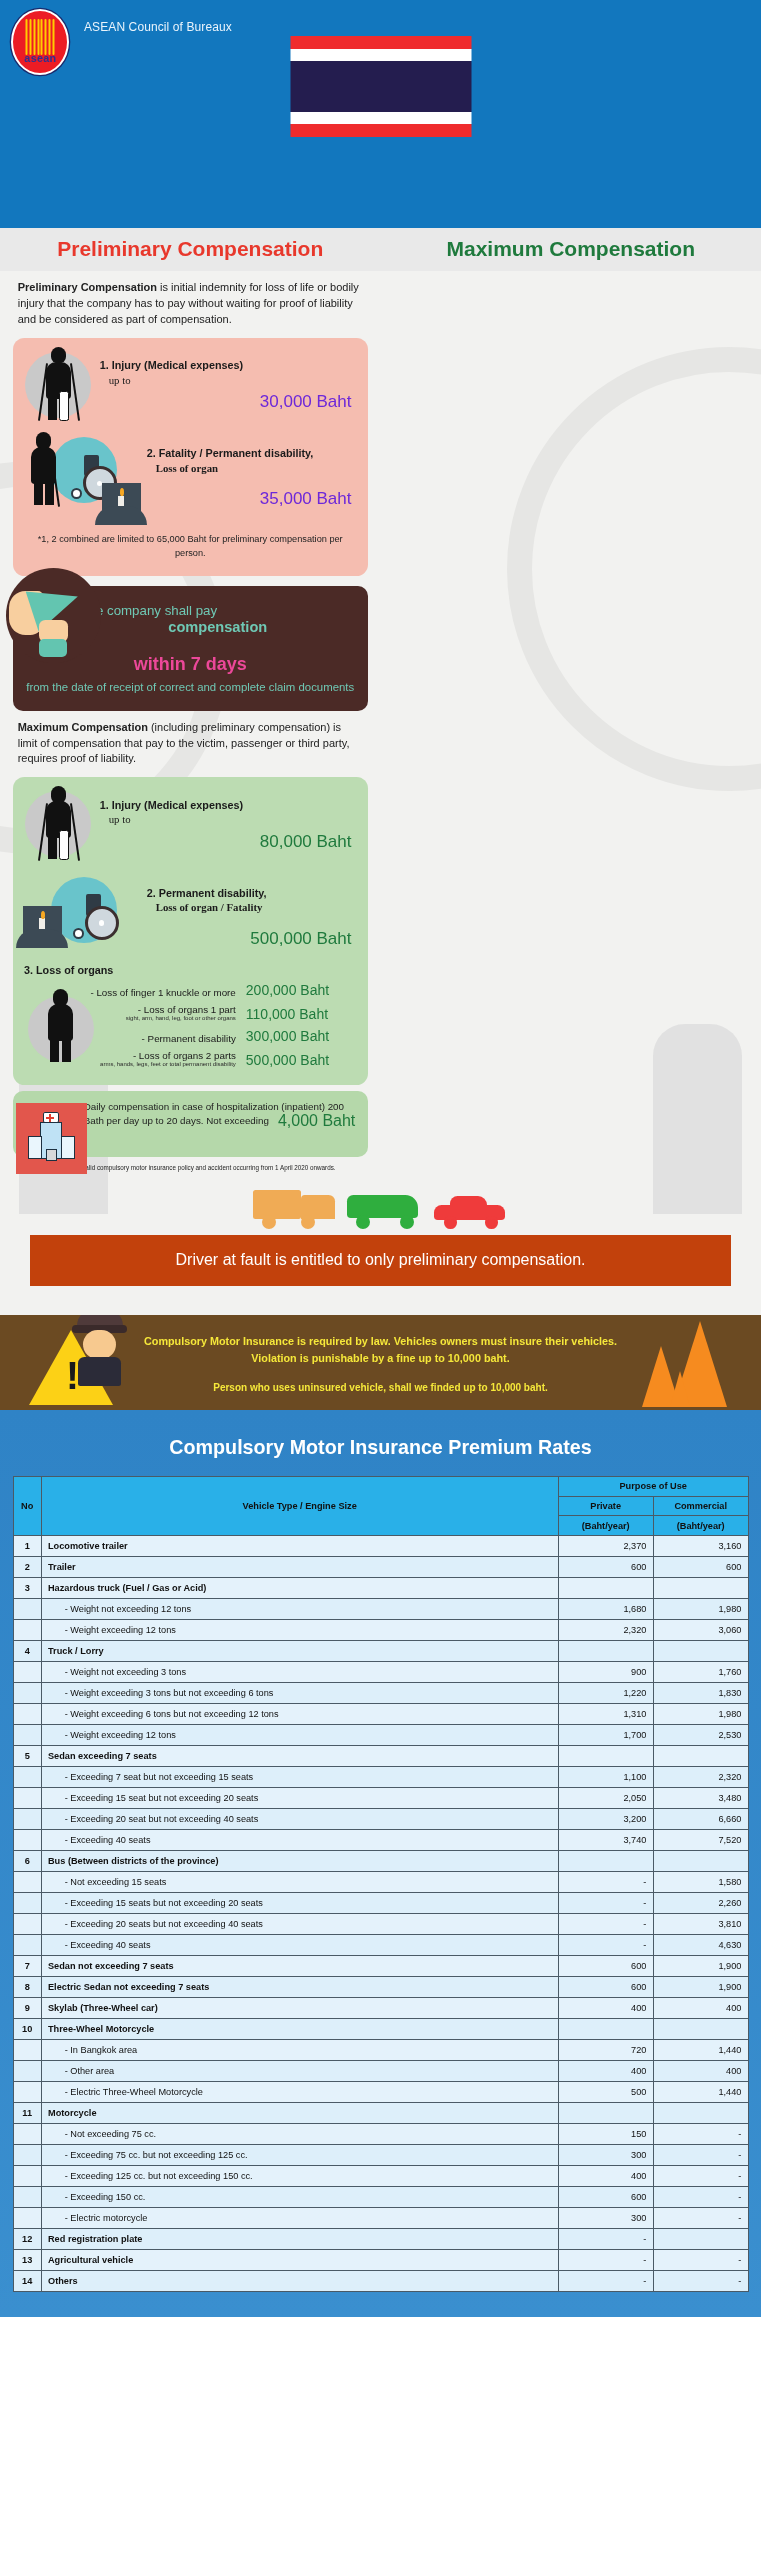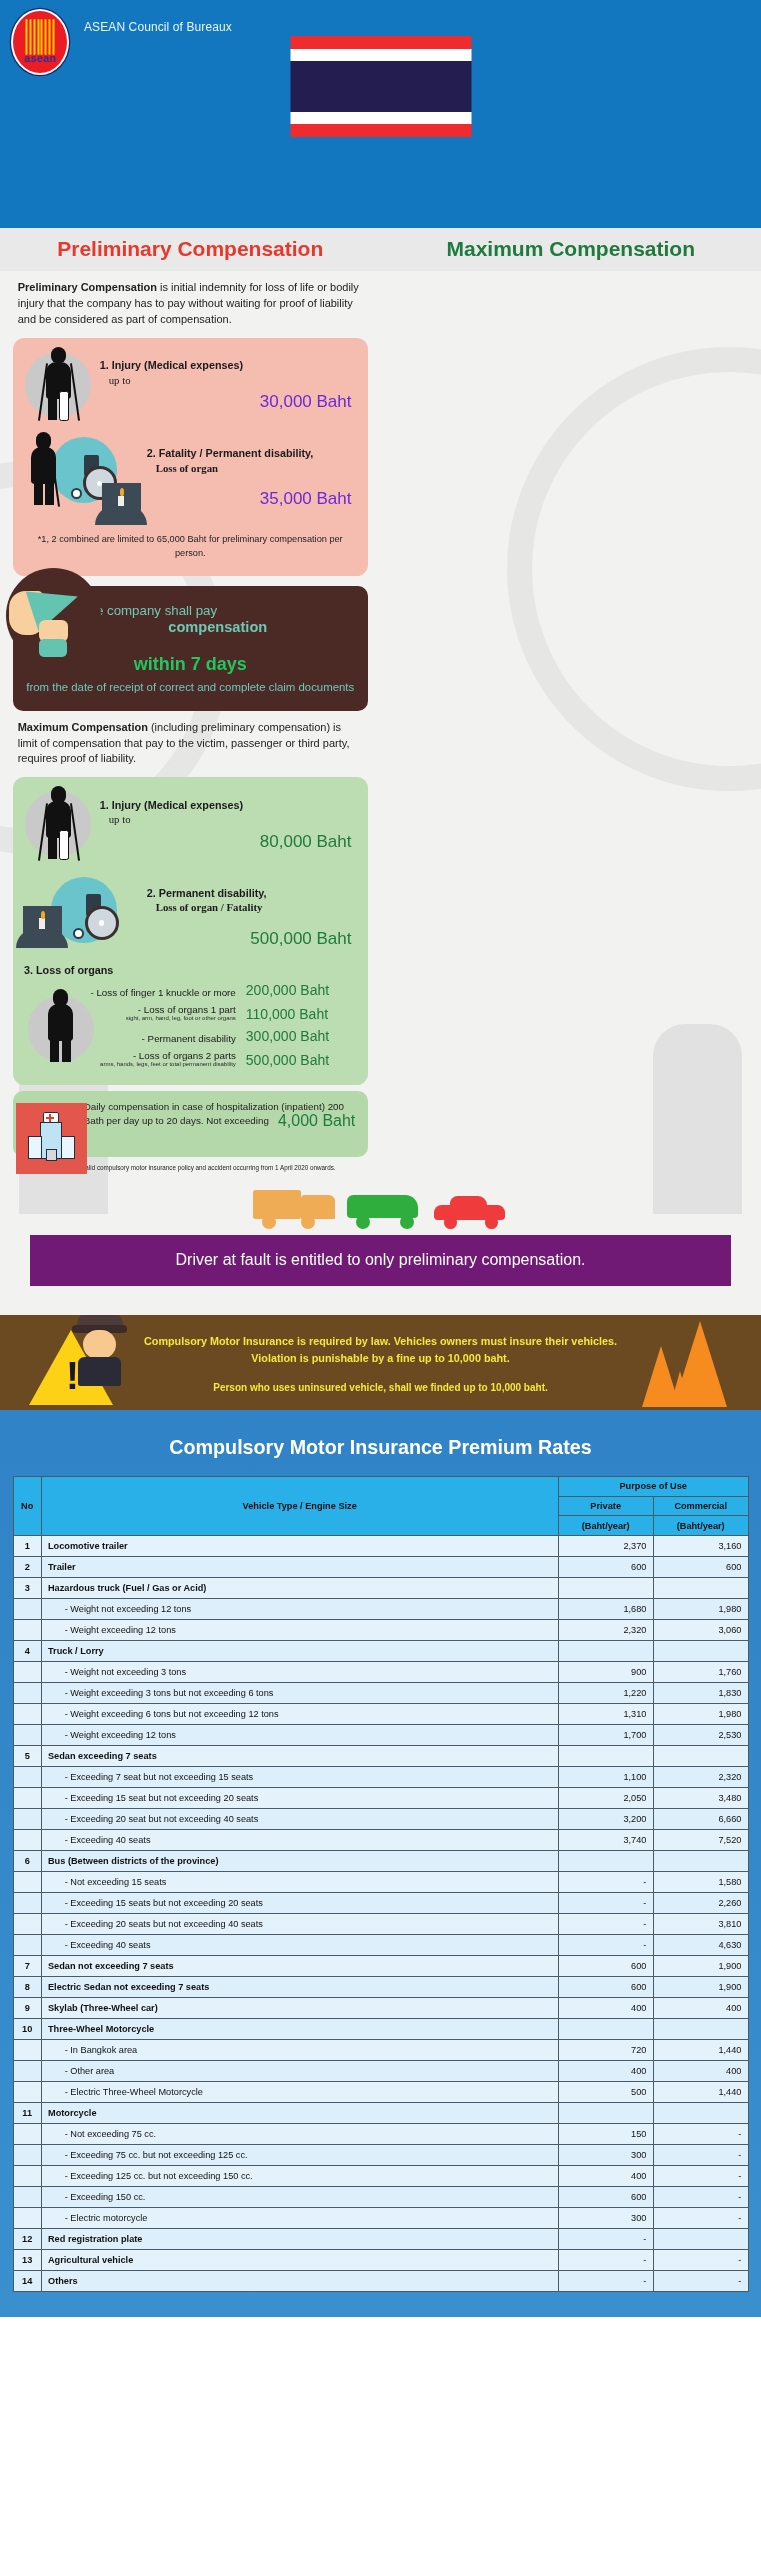--- a/index.html
+++ b/index.html
@@ -215,21 +215,21 @@
     border-top: 21.6px solid transparent;
     border-bottom: 21.6px solid transparent;
     border-left: 48px solid #63c5b0;
     transform: rotate(-18deg);
   }
   .mega-face { position: absolute; left: 2.5px; top: 23px; width: 34px; height: 44px; background: #f8cf9f; border-radius: 16.5px 5px 12.7px 16.5px; }
   .mega-fist { position: absolute; left: 33px; top: 52px; width: 29px; height: 21.6px; background: #f8cf9f; border-radius: 6.3px; }
   .mega-sleeve { position: absolute; left: 33px; top: 71px; width: 28px; height: 18px; background: #63c5b0; border-radius: 5px; }
   .mega-l1 { font-size: 13.3px; margin-left: 55px; }
   .mega-l2 { text-align: center; font-size: 14.6px; font-weight: bold; margin-left: 55px; margin-top: 1.3px; }
-  .mega-l3 { text-align: center; font-size: 18px; font-weight: bold; color: #22c55e; margin-top: 19px; }
+  .mega-l3 { text-align: center; font-size: 18px; font-weight: bold; color: #ec4899; margin-top: 19px; }
   .mega-l4 { text-align: center; font-size: 11.4px; margin-top: 4px; line-height: 1.45; }
 
   
   .vehicle-row {
     position: relative; z-index: 3;
     height: 53px; margin-top: 5px;
     display: flex; justify-content: center; align-items: flex-end; gap: 11.4px;
   }
   .veh { position: relative; }
   .veh.truck { width: 82px; height: 39px; }
@@ -243,21 +243,21 @@
   .veh.van .w.a { left: 9px; } .veh.van .w.b { right: 9px; }
   .veh.car { width: 74px; height: 33px; }
   .veh.car .bd { position: absolute; left: 0; top: 9px; width: 71px; height: 15px; background: #ef3b3b; border-radius: 7.6px 7.6px 3.8px 3.8px; }
   .veh.car .top { position: absolute; left: 16.5px; top: 0; width: 37px; height: 12.7px; background: #ef3b3b; border-radius: 7.6px 9px 0 0; }
   .veh.car .w { position: absolute; bottom: 0; width: 12.7px; height: 12.7px; border-radius: 50%; background: #ef3b3b; border: 3.2px solid #ef3b3b; }
   .veh.car .w.a { left: 10px; } .veh.car .w.b { right: 10px; }
 
   .blue-banner {
     position: relative; z-index: 3;
     margin: 6.3px 30px 0 30px;
-    background: #701a75;
+    background: #c2410c;
     color: #ffffff;
     text-align: center;
     font-size: 16px;
     padding: 16.5px 6.3px;
   }
   .spacer-bot { height: 29px; }
 
   
   .warn {
     background: #6b4a22;

